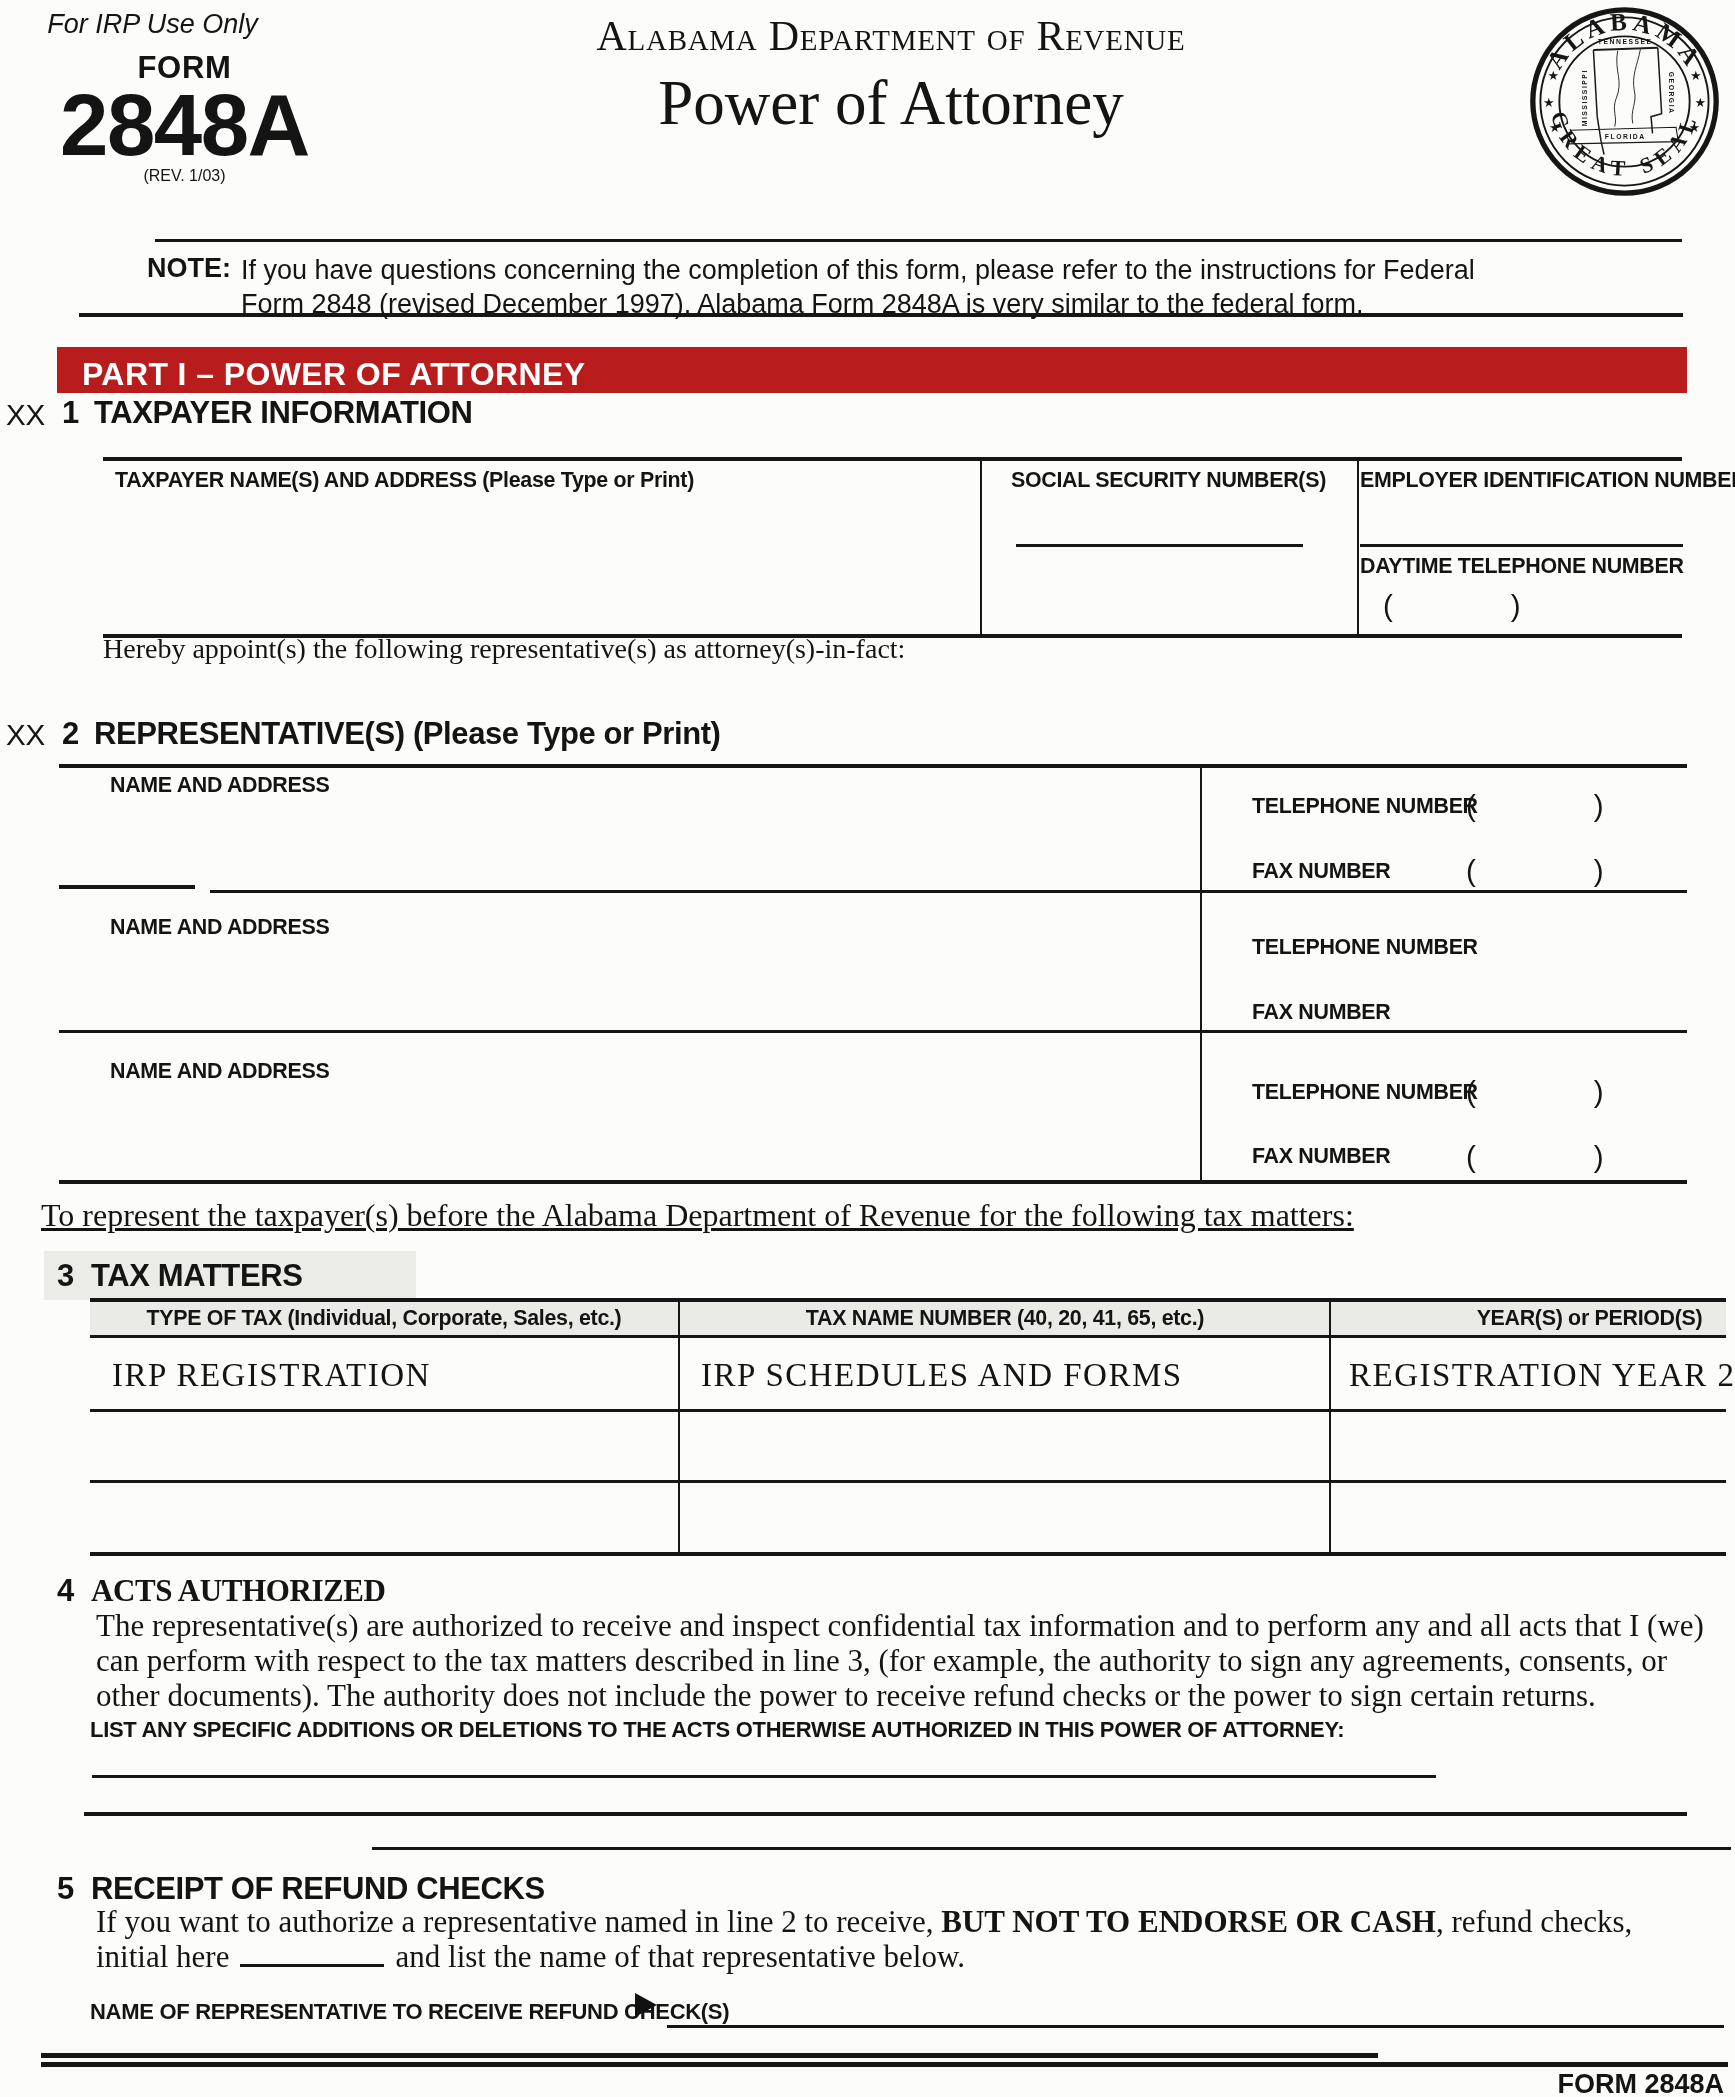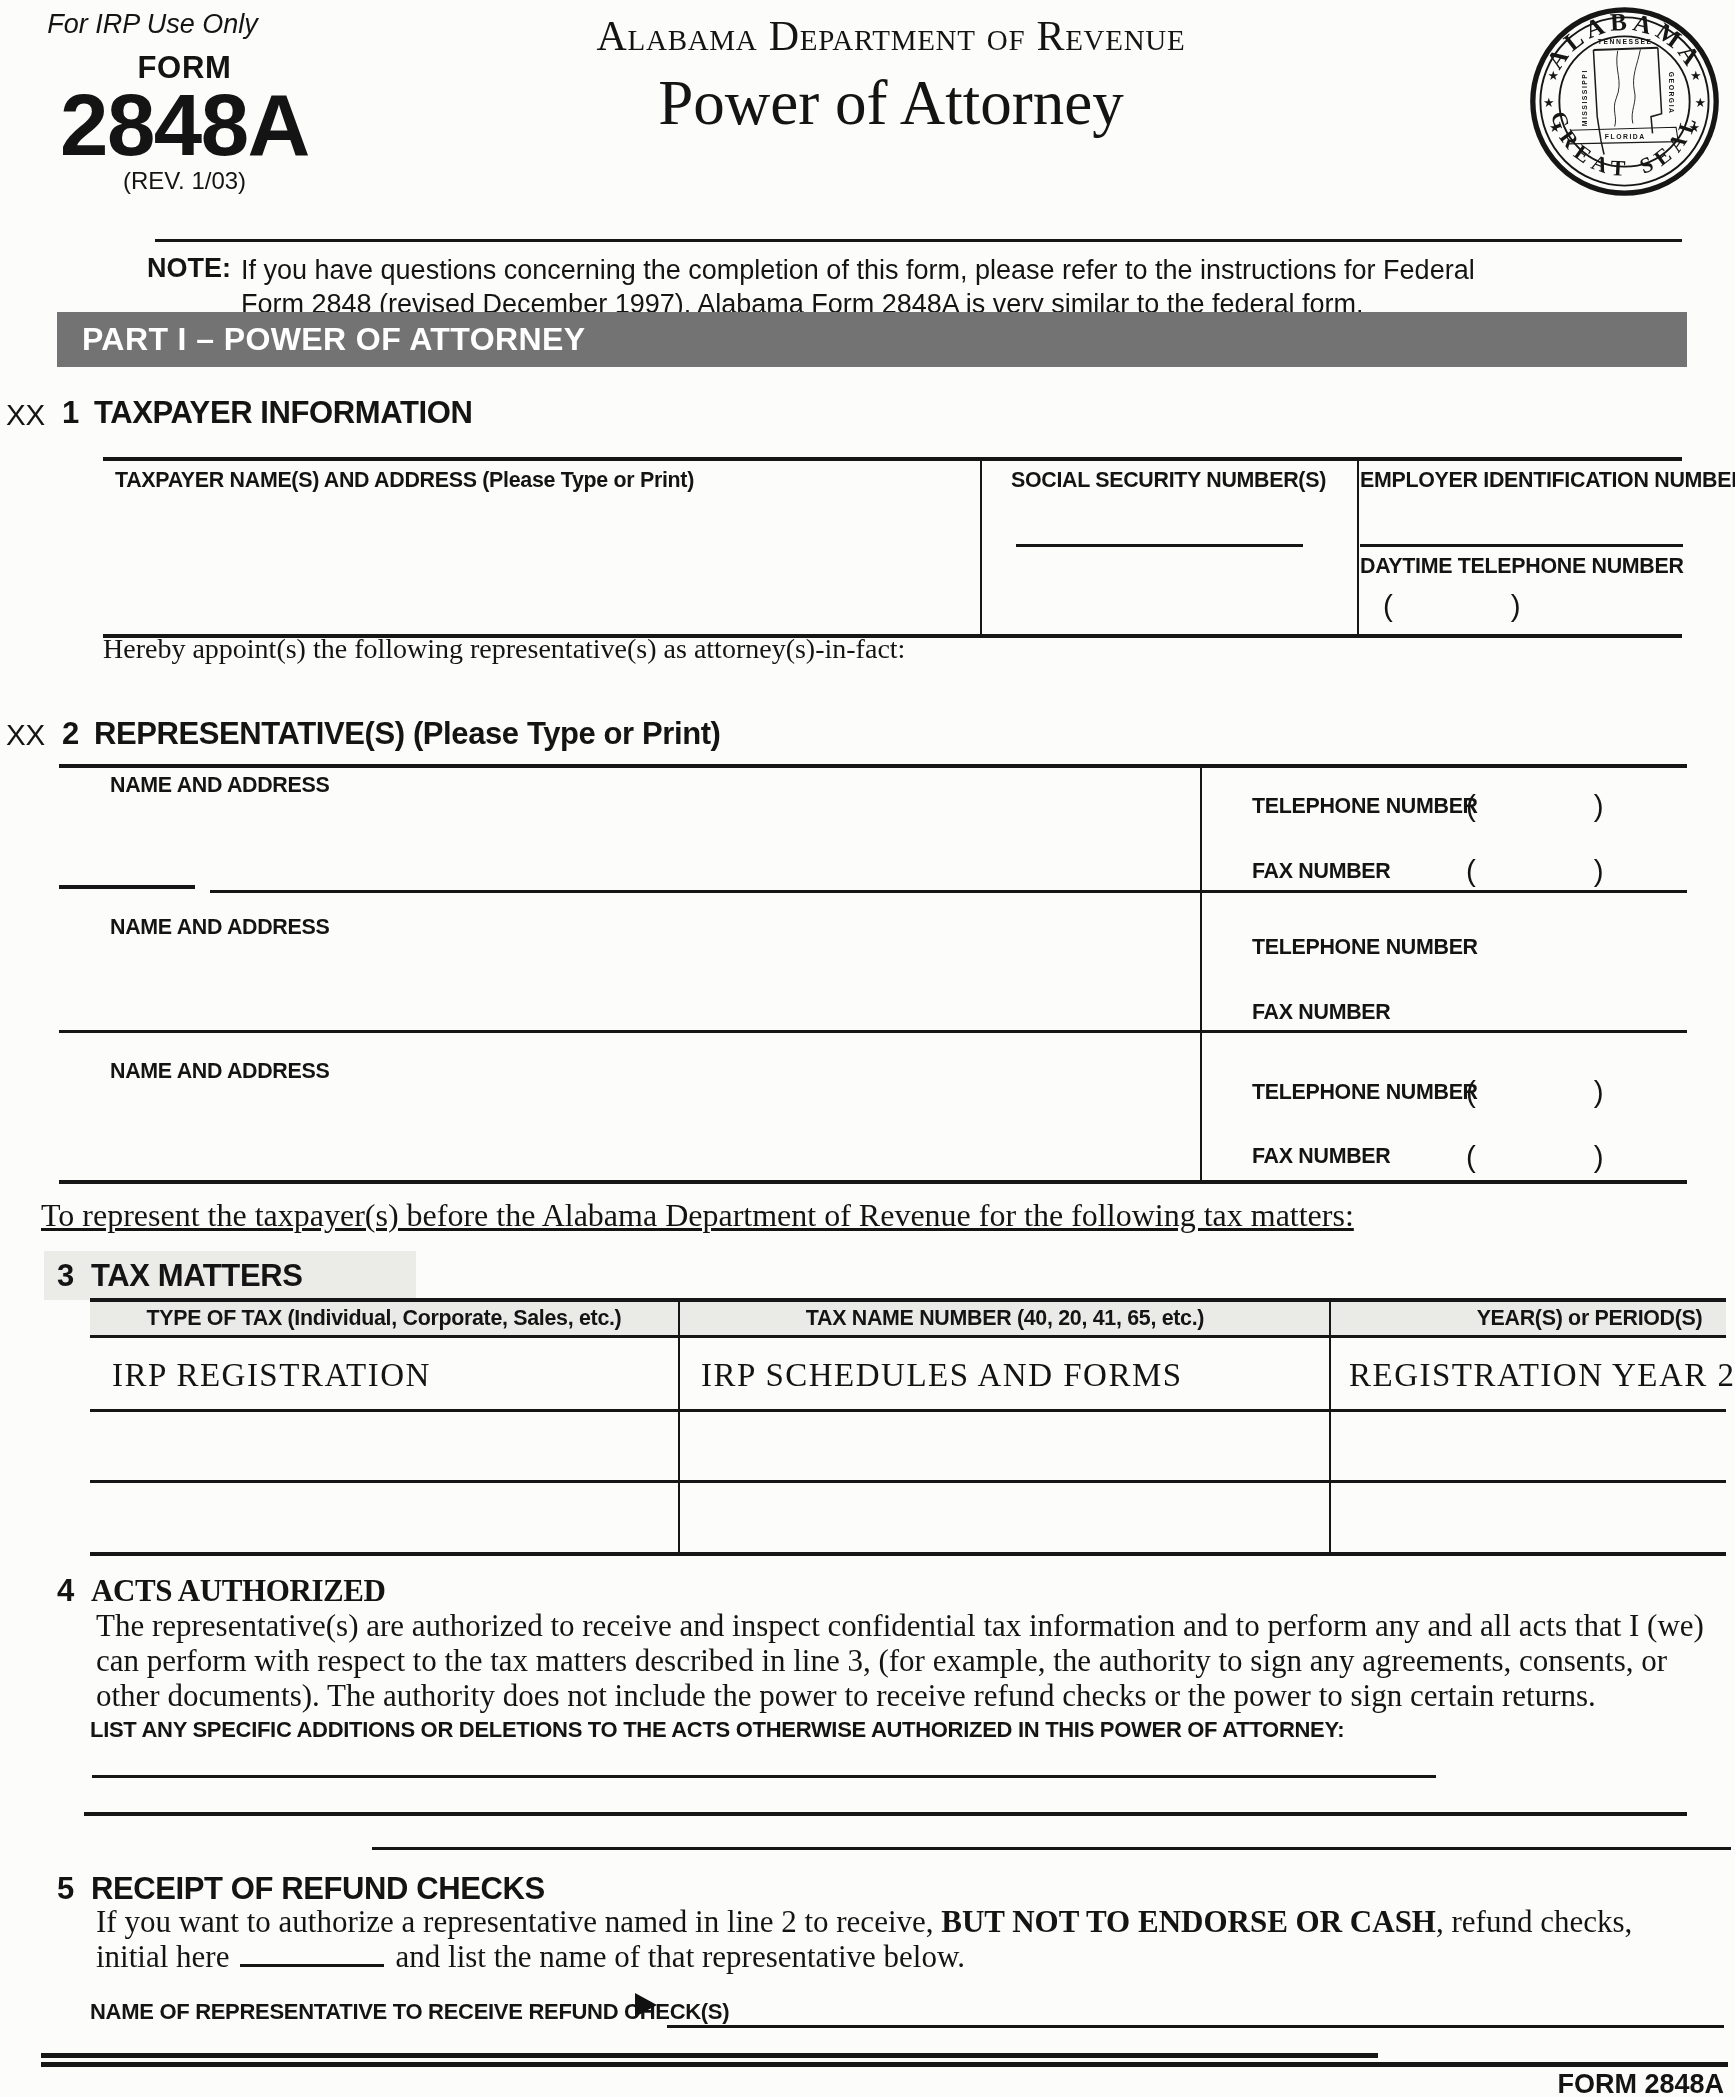--- a/index.html
+++ b/index.html
@@ -23,21 +23,21 @@
 </style>
 </head>
 <body>
 
 <div class="page">
 
   <div class="abs" style="left:37px;top:8.8px;width:295px;text-align:center;">
     <div style="font-style:italic;font-size:27px;text-align:left;padding-left:10.3px;">For IRP Use Only</div>
     <div style="font-weight:bold;font-size:31px;margin-top:10.3px;letter-spacing:0.7px;">FORM</div>
     <div style="font-weight:bold;font-size:87px;line-height:77px;letter-spacing:-1.5px;">2848A</div>
-    <div style="font-size:24px;margin-top:4.4px;">(REV. 1/03)</div>
+    <div style="font-size:16px;margin-top:4.4px;">(REV. 1/03)</div>
   </div>
 
   <div class="abs" style="left:383px;top:0;width:1016px;text-align:center;">
     <div class="serif" style="font-size:42px;font-variant:small-caps;letter-spacing:0.7px;margin-top:11.8px;">Alabama Department of Revenue</div>
     <div class="serif" style="font-size:63px;margin-top:7.4px;">Power of Attorney</div>
   </div>
 
   <svg class="abs" style="left:1526px;top:2.9px;" width="197" height="197" viewBox="0 0 260 260">
     <circle cx="130" cy="130" r="121" fill="none" stroke="#161616" stroke-width="7"></circle>
     <circle cx="130" cy="130" r="111" fill="none" stroke="#161616" stroke-width="2.5"></circle>
@@ -76,21 +76,21 @@
     </g>
   </svg>
 
   <div class="rule" style="left:155px;top:239px;width:1527px;height:2.9px;"></div>
   <div class="abs" style="left:147px;top:253px;width:1473px;display:flex;">
     <div style="font-weight:bold;font-size:27px;width:94px;flex:none;">NOTE:</div>
     <div style="font-size:27px;line-height:34px;width:1281px;">If you have questions concerning the completion of this form, please refer to the instructions for Federal Form 2848 (revised December 1997). Alabama Form 2848A is very similar to the federal form.</div>
   </div>
   <div class="rule" style="left:79px;top:313px;width:1604px;height:3.7px;"></div>
 
-  <div class="abs" style="left:57px;top:312px;width:1630px;height:55px;background:#737373;">
+  <div class="abs" style="left:57px;top:347px;width:1630px;height:46px;background:#b91c1c;">
     <div class="bartext">PART I – POWER OF ATTORNEY</div>
   </div>
 
   <div class="abs marker" style="left:5.9px;top:398px;">XX</div>
   <div class="abs secnum" style="left:62px;top:395px;">1</div>
   <div class="abs sectitle" style="left:94px;top:395px;">TAXPAYER INFORMATION</div>
 
   <div class="rule" style="left:103px;top:457px;width:1579px;height:3.7px;"></div>
   <div class="rule" style="left:103px;top:634px;width:1579px;height:3.7px;"></div>
   <div class="rule" style="left:980px;top:457px;width:2.2px;height:181px;"></div>

